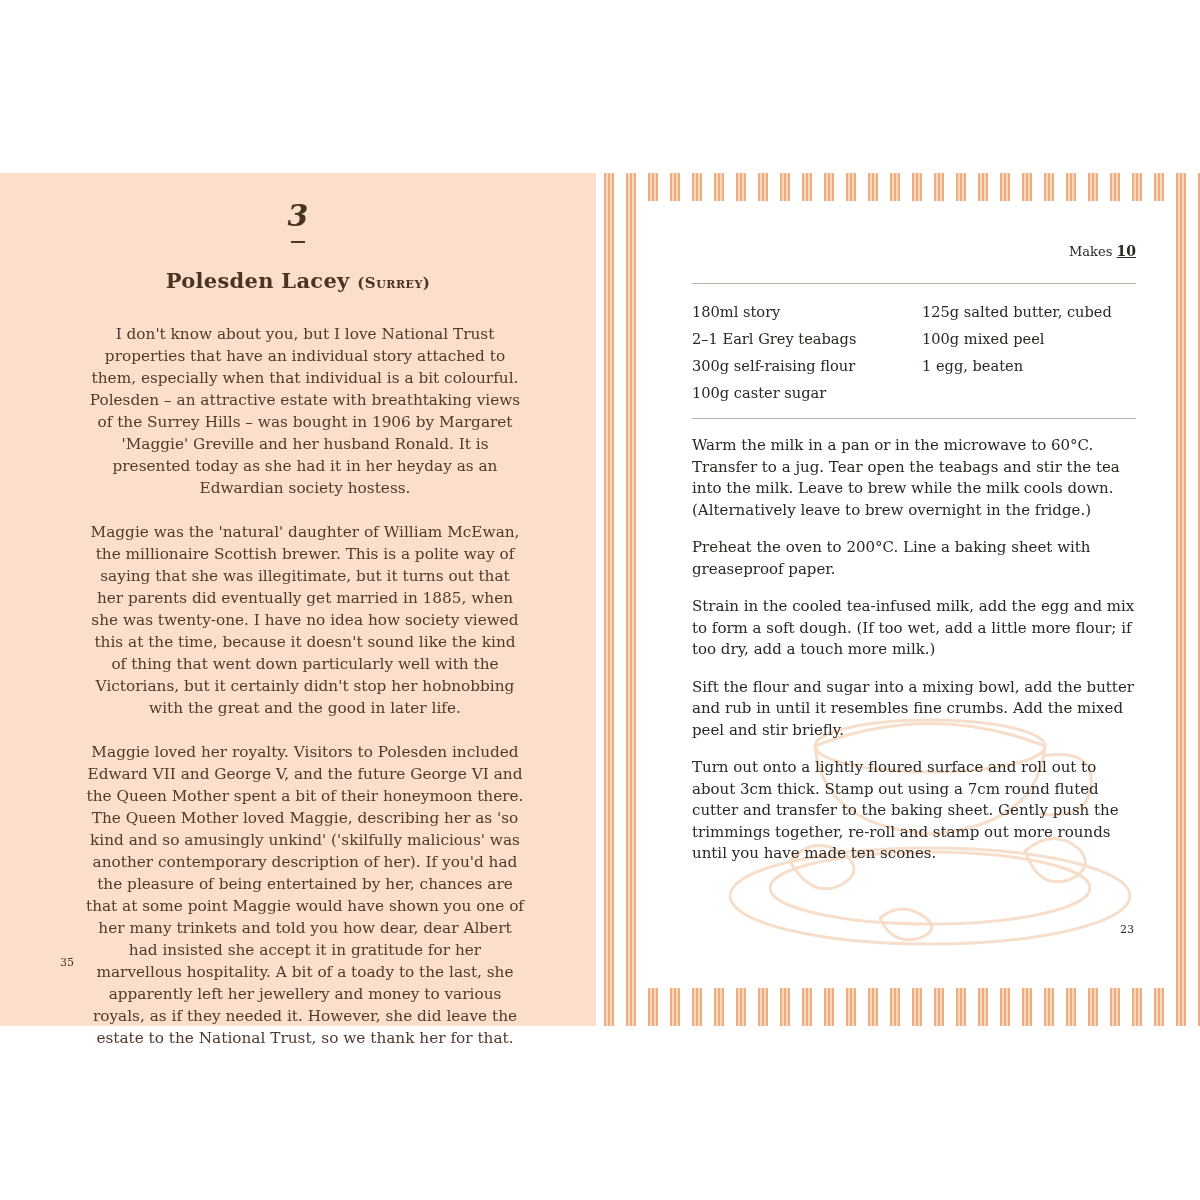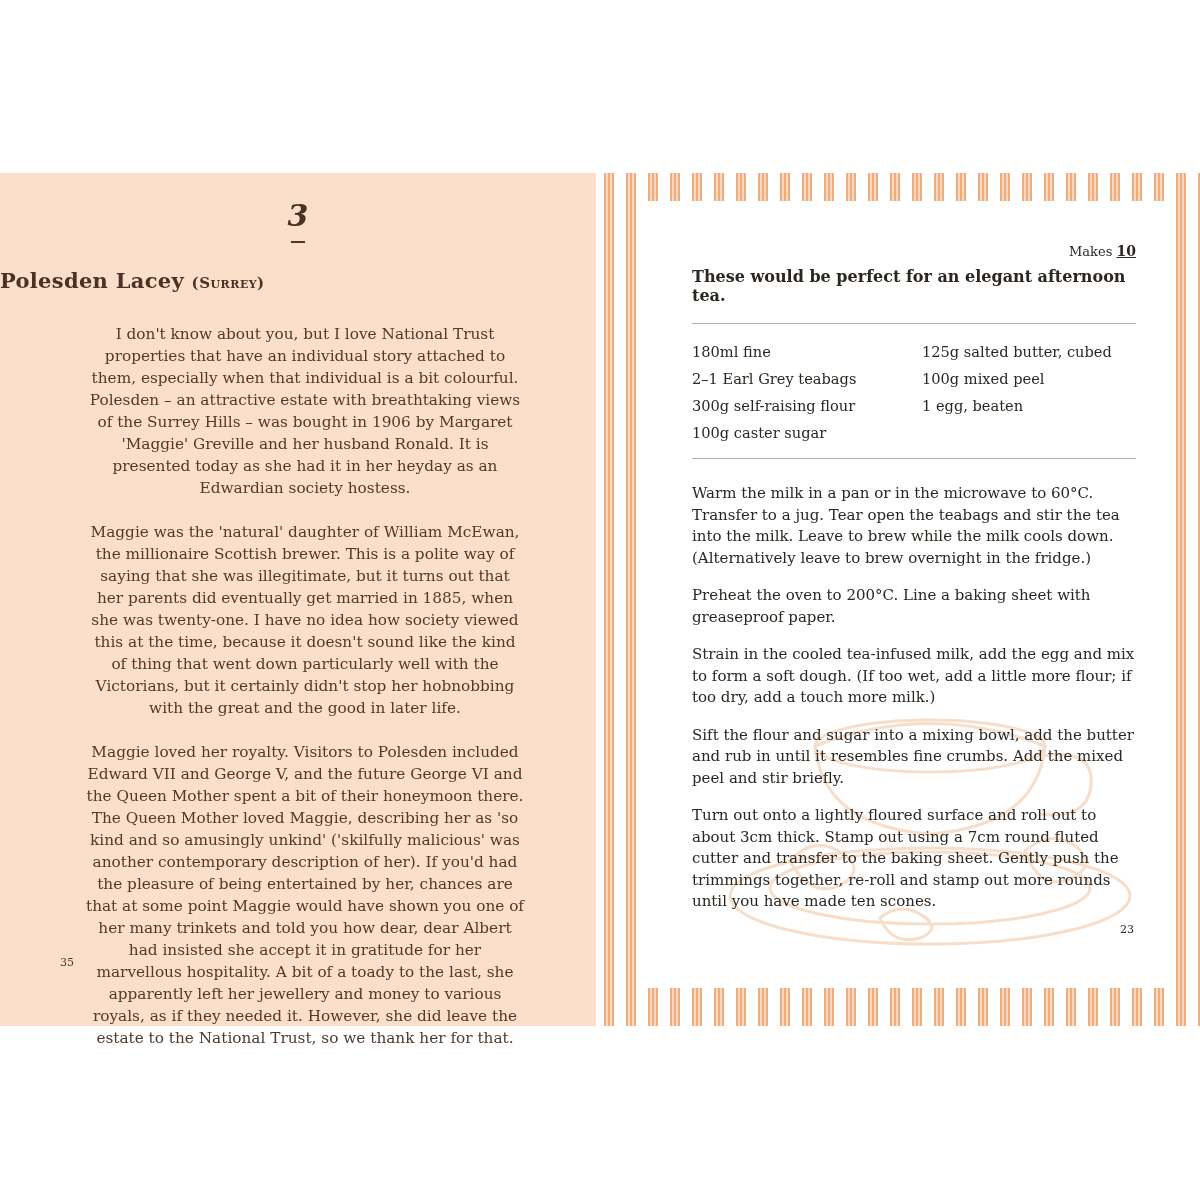--- a/index.html
+++ b/index.html
@@ -7,54 +7,54 @@
   .canvas { position:relative; width:1200px; height:1200px; background:#ffffff; overflow:hidden; }
 
   
   .spread { position:absolute; top:173px; left:0; width:1200px; height:853px; display:flex; background:#ffffff; }
 
   
   .left-page { position:relative; width:596px; height:853px; background:#fcdfca; color:#4e362a; }
   .chapter-head { position:absolute; top:28px; left:0; width:100%; text-align:center; }
   .chapter-number { font-family:"DejaVu Serif",serif; font-weight:bold; font-style:italic; font-size:30px; color:#463325; line-height:1; }
   .chapter-dash { width:14px; height:2px; background:#4e362a; margin:10px auto 0 auto; }
-  .chapter-title { position:absolute; top:95px; left:0; width:100%; text-align:left; font-size:21px; font-weight:bold; color:#4a3226; letter-spacing:.3px; }
+  .chapter-title { position:absolute; top:95px; left:0; width:100%; text-align:center; font-size:21px; font-weight:bold; color:#4a3226; letter-spacing:.3px; }
   .chapter-title .region { font-size:15px; font-variant:small-caps; letter-spacing:.5px; }
   .left-body { position:absolute; top:150px; left:85px; width:440px; font-size:15.3px; line-height:22px; text-align:center; color:#52392b; }
   .left-body p + p { margin-top:22px; }
   .pageno { position:absolute; font-size:11px; color:#4e362a; }
   .pageno-left { left:60px; bottom:57px; }
 
   
   .page-gap { width:8px; height:100%; background:#ffffff; }
   .right-page { position:relative; width:596px; height:853px;
     background:repeating-linear-gradient(90deg,
       #eeac81 0px, #eeac81 2px,
       #f9d8bd 2px, #f9d8bd 4px,
       #eeac81 4px, #eeac81 6px,
       #f9d8bd 6px, #f9d8bd 8px,
       #eeac81 8px, #eeac81 10px,
       #ffffff 10px, #ffffff 22px);
   }
   .recipe-card { position:absolute; top:28px; left:36px; right:28px; bottom:38px; background:#ffffff;
     padding:42px 36px 0 52px; color:#2b2620; overflow:hidden; }
 
-  .makes-line { text-align:right; font-size:13px; color:#2b2620; margin-bottom:8px; }
+  .makes-line { text-align:right; font-size:13px; color:#2b2620; margin-bottom:24px; }
   .makes-value { font-weight:bold; text-decoration:underline; font-size:14px; }
 
   .recipe-title { font-family:"DejaVu Sans Mono","Liberation Mono",monospace; font-weight:bold; font-size:26px; letter-spacing:1px; color:#1e1c19; margin-bottom:34px; }
   .recipe-intro { font-size:16px; font-weight:bold; color:#2b2620; margin-bottom:18px; }
   .rule { border:none; border-top:1px solid #b9b3ab; height:0; margin:0; }
 
   .ingredients { display:flex; padding:14px 0 12px 0; font-size:14.6px; line-height:27px; }
   .ingredients ul { list-style:none; }
   .ing-col1 { width:230px; }
   .ing-col2 { flex:1; }
 
-  .method { position:relative; margin-top:24px; font-size:15px; line-height:21.5px; z-index:2; }
+  .method { position:relative; margin-top:16px; font-size:15px; line-height:21.5px; z-index:2; }
   .method p + p { margin-top:16px; }
 
   .illustration { position:absolute; left:55px; top:455px; width:470px; height:300px; z-index:1; opacity:.55; pointer-events:none; }
 
   .pageno-right { right:38px; bottom:52px; color:#2b2620; }
 </style>
 </head>
 <body>
 
 <div class="canvas">
@@ -81,26 +81,25 @@
 
     <div class="right-page">
       <div class="recipe-card">
 
         <div class="makes-line">
           <span>Makes</span>
           <span class="makes-value">10</span>
         </div>
 
 
-        <div class="recipe-intro">These would be perfect for an elegant afternoon tea.</div>
         <hr class="rule">
 
         <div class="ingredients">
           <ul class="ing-col1">
-            <li>180ml fine</li>
+            <li>180ml story</li>
             <li>2–1 Earl Grey teabags</li>
             <li>300g self-raising flour</li>
             <li>100g caster sugar</li>
           </ul>
           <ul class="ing-col2">
             <li>125g salted butter, cubed</li>
             <li>100g mixed peel</li>
             <li>1 egg, beaten</li>
           </ul>
         </div>

